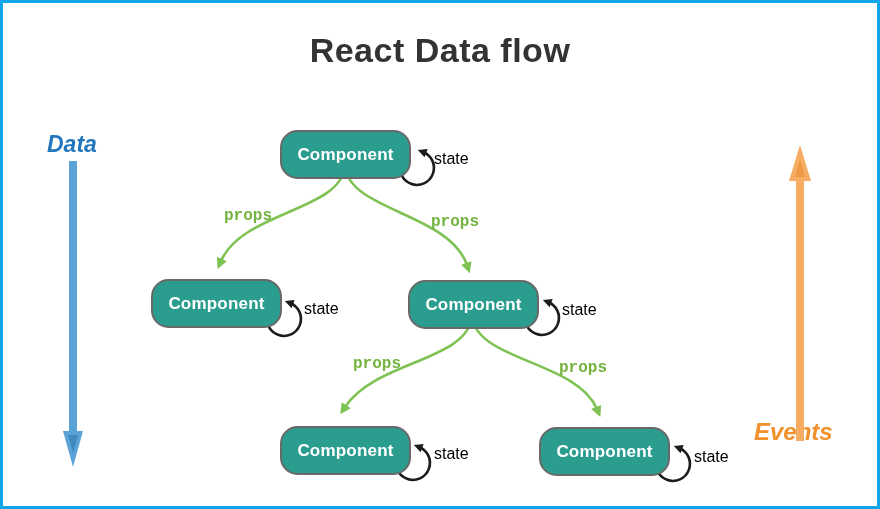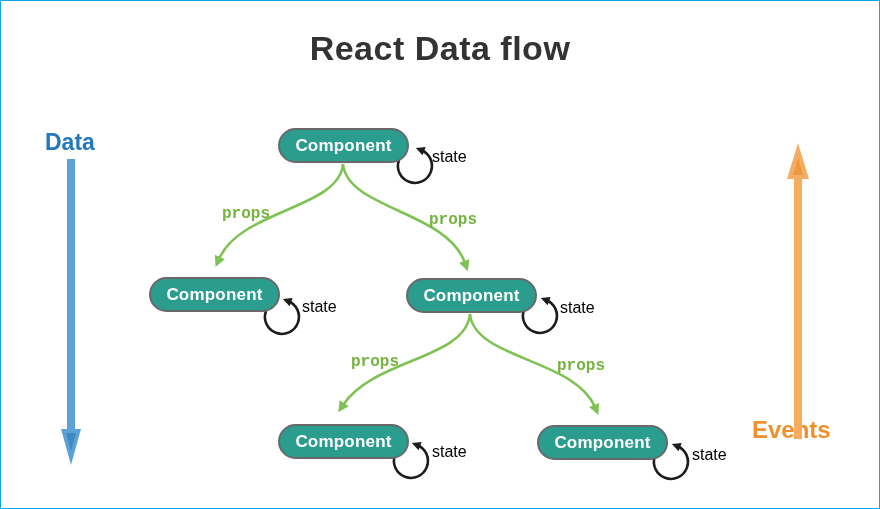--- a/index.html
+++ b/index.html
@@ -1,29 +1,29 @@
 <!DOCTYPE html>
 <html><head>
 <meta charset="utf-8">
 <style>
   html,body{margin:0;padding:0;background:#fff;font-family:"Liberation Sans",sans-serif;}
   .stage{
     position:relative;width:880px;height:509px;box-sizing:border-box;
-    background:#ffffff;border:1px solid #0ea5e9;overflow:hidden;
+    background:#ffffff;border:3px solid #0ea5e9;overflow:hidden;
   }
   .title{
     position:absolute;left:0;top:28px;width:100%;text-align:center;
     font-size:34px;font-weight:bold;color:#333333;letter-spacing:.5px;margin:0;
   }
-  .flow-label{position:absolute;font-weight:bold;}
+  .flow-label{position:absolute;font-weight:bold;font-style:italic;}
   .flow-label.data{left:44px;top:128px;font-size:23px;color:#2277bd;}
   .flow-label.events{left:751px;top:415px;font-size:24px;color:#f0912d;}
   .arrow-layer{position:absolute;left:0;top:0;width:880px;height:509px;}
   .pill{
-    position:absolute;width:131px;height:35px;box-sizing:border-box;
+    position:absolute;width:131px;height:49px;box-sizing:border-box;
     background:#2a9d8f;border:2.5px solid #696969;border-radius:17.5px;
     display:flex;align-items:center;justify-content:center;
     color:#ffffff;font-weight:bold;font-size:17px;letter-spacing:.2px;
   }
   .pill.n0{left:277px;top:127px;}
   .pill.n1{left:148px;top:276px;}
   .pill.n2{left:405px;top:277px;}
   .pill.n3{left:277px;top:423px;}
   .pill.n4{left:536px;top:424px;}
   .state-label{position:absolute;font-size:16px;color:#000000;}

